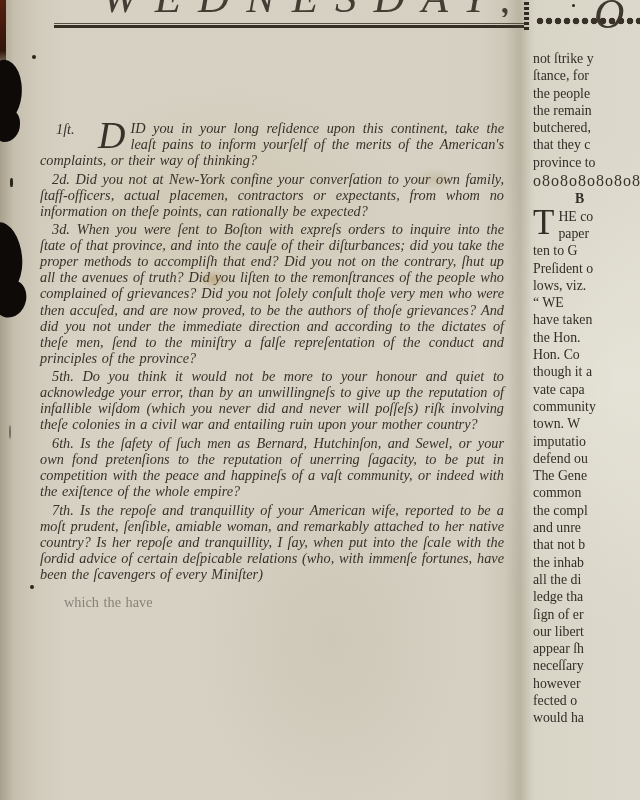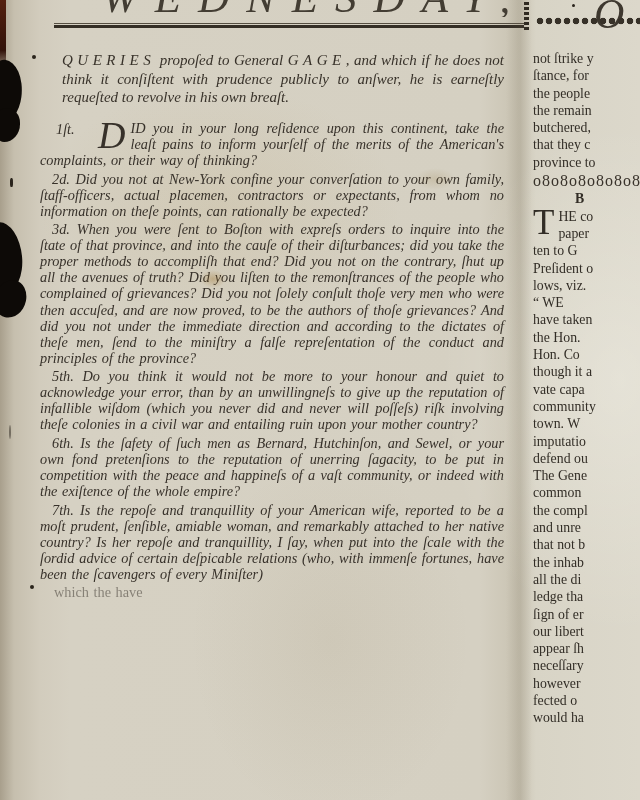--- a/index.html
+++ b/index.html
@@ -51,21 +51,21 @@
     font-size:14.3px;line-height:16.05px;color:#37312a;
     text-align:justify;word-spacing:1px;
   }
   .q-item{margin:0 0 2.5px 0;padding:0;text-indent:12px;font-style:italic;}
   .q1{position:relative;text-indent:0;}
   .q1 .q-num{position:absolute;left:16px;top:1px;}
   .q1 .dropcap{
     float:left;font-size:38px;line-height:28px;
     margin:1px 5px 0 58px;color:#37312a;
   }
-  .q-partial{opacity:.5;text-indent:12px;margin:2px;}
+  .q-partial{opacity:.5;text-indent:12px;margin:12px;}
   
   .right-col{
     position:absolute;left:533px;top:50px;width:107px;height:750px;overflow:hidden;
     font-size:13.8px;line-height:17.3px;color:#322d26;
   }
   .rc-line{white-space:nowrap;overflow:hidden;}
   .rc-ornament{margin-top:1px;font-size:16px;letter-spacing:1px;color:#38322a;white-space:nowrap;overflow:hidden;}
   .rc-letter{text-align:left;padding-left:42px;font-weight:bold;margin-top:1px;}
   .rc-body{position:relative;}
   .rc-body .dropcap-t{float:left;font-size:35px;line-height:27px;margin:1px 4px 0 0;color:#322d26;}
@@ -97,23 +97,20 @@
   <div class="mast-clip">
     <div class="mast-day">WEDNESDAY,</div>
   </div>
   <div class="mast-o-clip">
     <div class="mast-o">O</div>
   </div>
   <div class="head-rule"></div>
   <div class="squiggle"></div>
   <div class="scallop"></div>
 
-  <div class="intro">
-    <span class="sp">QUERIES</span><span> propoſed to General </span><span class="sp">GAGE</span><span>, and which if he does not think it conſiſtent with prudence publicly to anſwer, he is earneſtly requeſted to revolve in his own breaſt.</span>
-  </div>
 
   <div class="main-col">
 
     <div class="q-item q1">
       <span class="q-num">1ſt.</span>
       <span class="dropcap">D</span>
       <span>ID you in your long reſidence upon this continent, take the leaſt pains to inform yourſelf of the merits of the American's complaints, or their way of thinking?</span>
     </div>
 
     <p class="q-item">

